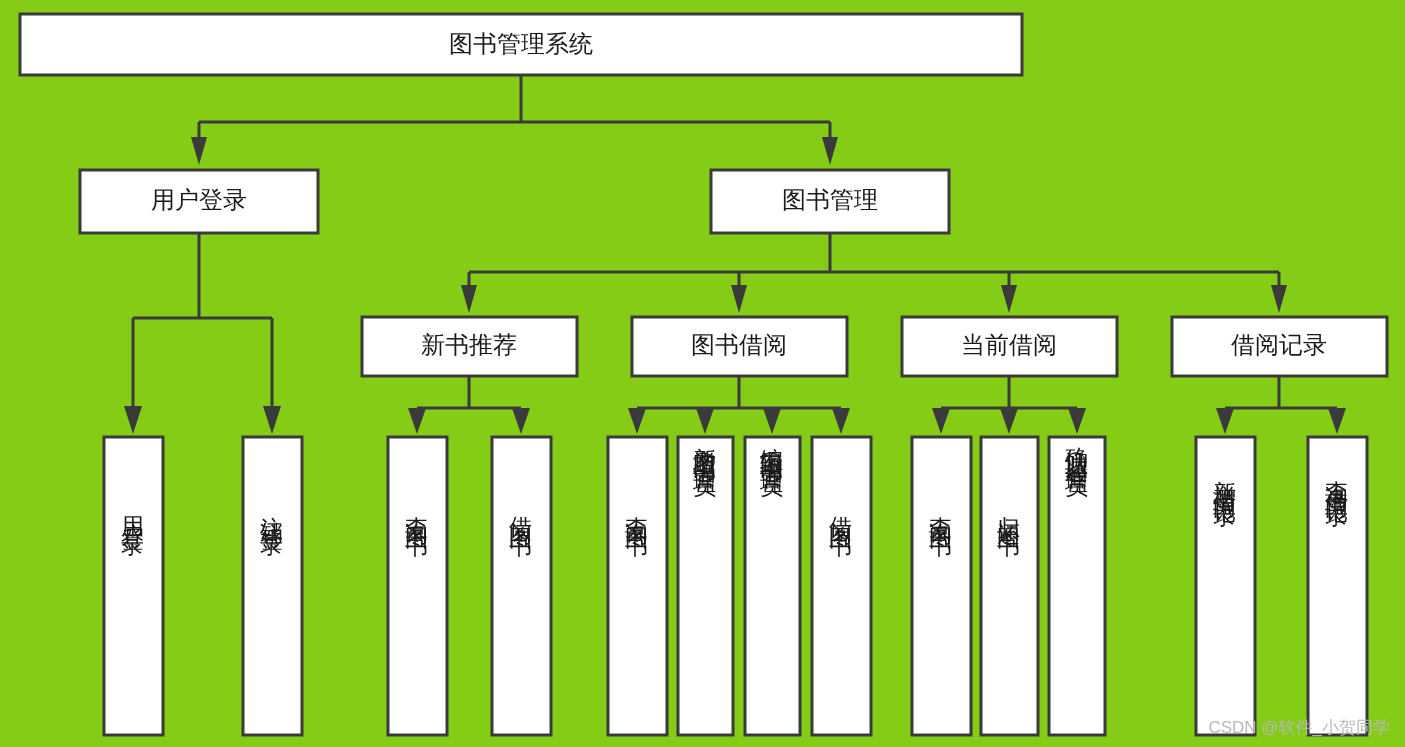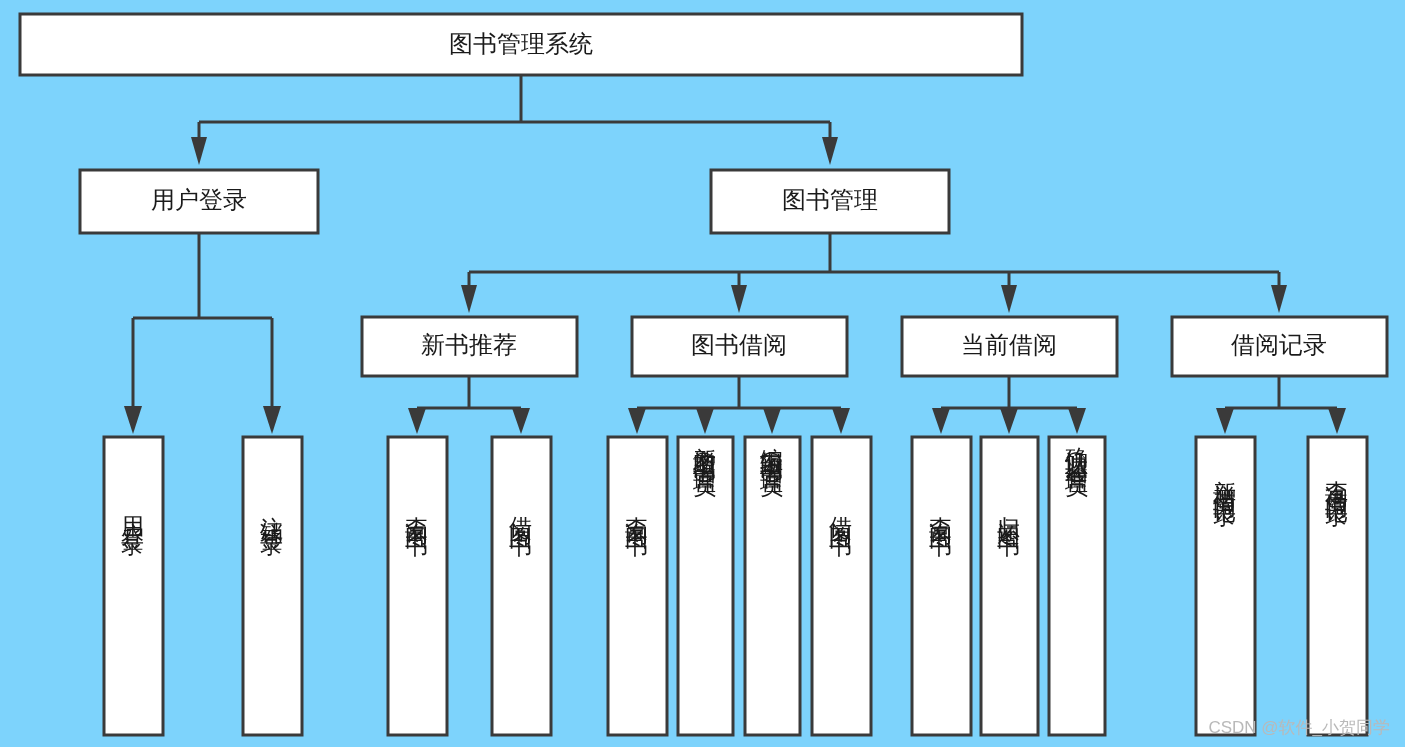--- a/index.html
+++ b/index.html
@@ -8,21 +8,21 @@
     padding: 0;
     background: #ffffff;
   }
   body {
     font-family: "Liberation Sans", "DejaVu Sans", sans-serif;
   }
   #diagram-root {
     position: relative;
     width: 1405px;
     height: 747px;
-    background: #7dd3fc;
+    background: #84cc16;
     overflow: hidden;
   }
   svg#flow-svg {
     position: absolute;
     top: 0;
     left: 0;
     width: 1405px;
     height: 747px;
     display: block;
   }

